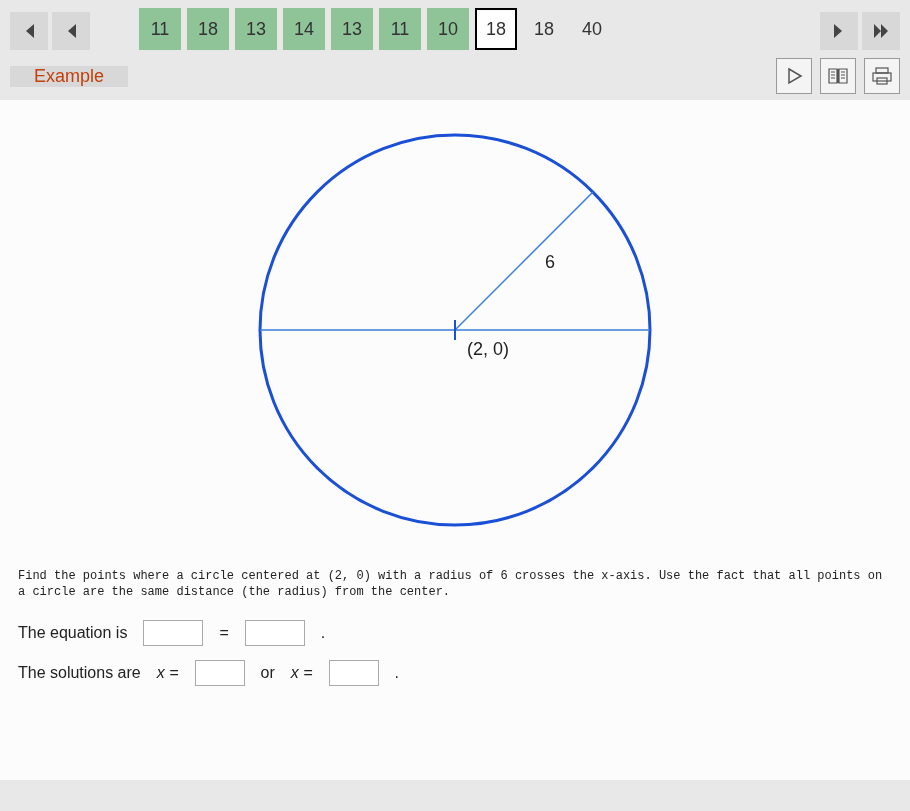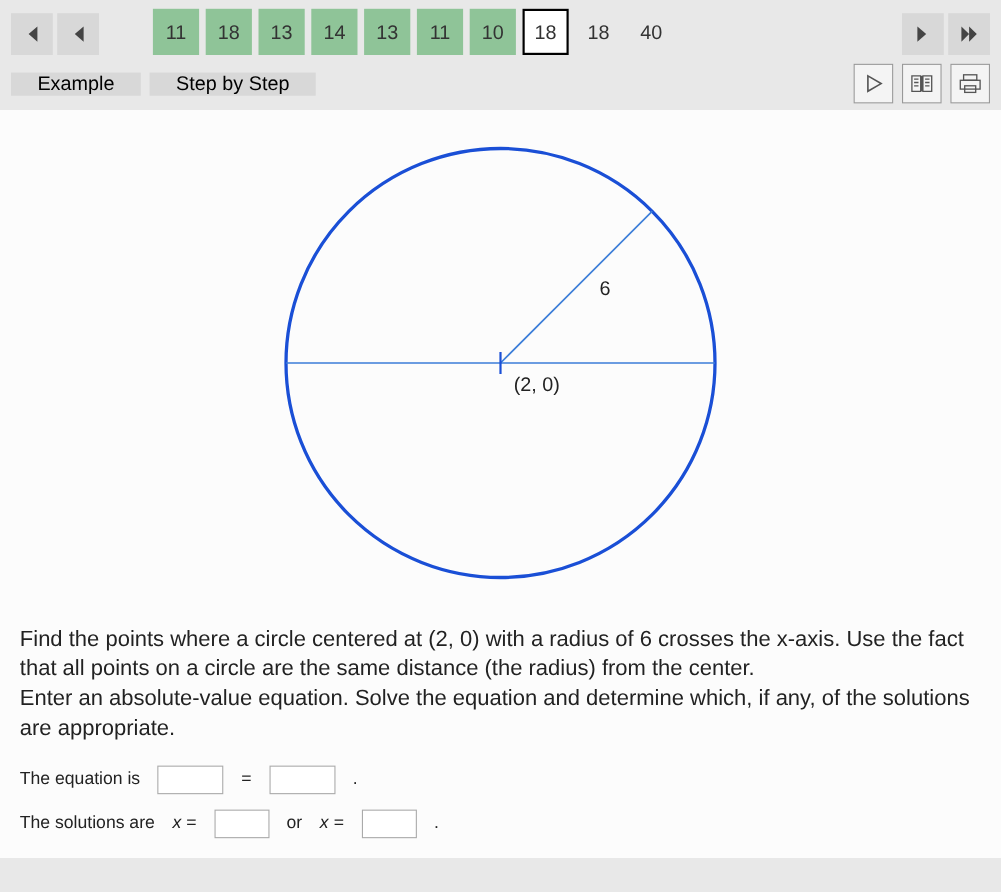--- a/index.html
+++ b/index.html
@@ -55,21 +55,21 @@
       font-size: 20px;
       color: #555;
       padding: 6px 12px;
       width: 110px;
     }
     .mode-btn {
       background: #d8d8d8;
       border: none;
       padding: 0 24px;
       font-size: 18px;
-      color: #000000;
+      color: #c2410c;
       cursor: pointer;
     }
     .right-icons {
       margin-left: auto;
       display: flex;
       gap: 8px;
     }
     .icon-btn {
       width: 36px;
       height: 36px;
@@ -85,24 +85,25 @@
       margin: 0;
       padding: 10px 18px 0 18px;
       min-height: 680px;
     }
     .diagram {
       display: flex;
       justify-content: center;
       padding: 10px 0 20px 0;
     }
     .prompt {
-      font-size: 20px;
+      font-size: 12px;
       color: #222;
       line-height: 1.35;
       margin: 8px 0 20px 0;
+      font-family: Liberation Mono, monospace;
     }
     .answer-row {
       font-size: 16px;
       color: #222;
       margin: 14px 0;
       display: flex;
       align-items: center;
       gap: 16px;
     }
     .blank {
@@ -147,21 +148,20 @@
   </button>
   <button class="nav-btn">
     <svg width="18" height="18" viewBox="0 0 18 18">
         <path d="M2 2l7 7-7 7zM9 2l7 7-7 7z" fill="#444"></path>
       </svg>
   </button>
 </div>
 
 <div class="secondary-row">
   <button class="mode-btn">Example</button>
-  <button class="mode-btn">Step by Step</button>
   <div class="right-icons">
     <button class="icon-btn">
       <svg width="20" height="20" viewBox="0 0 20 20">
           <path d="M5 3l12 7-12 7z" fill="none" stroke="#555" stroke-width="1.5"></path>
         </svg>
     </button>
     <button class="icon-btn">
       <svg width="22" height="20" viewBox="0 0 22 20">
           <path d="M2 3h8v14H2zM12 3h8v14h-8zM11 3v14M4 6h4M4 9h4M4 12h4M14 6h4M14 9h4M14 12h4" fill="none" stroke="#555" stroke-width="1.2"></path>
         </svg>
@@ -183,21 +183,20 @@
       <line x1="25" y1="210" x2="415" y2="210" stroke="#3b7dd8" stroke-width="1.5"></line>
       <line x1="220" y1="210" x2="358" y2="72" stroke="#3b7dd8" stroke-width="1.5"></line>
       <line x1="220" y1="200" x2="220" y2="220" stroke="#1a4fd6" stroke-width="2"></line>
       <text x="232" y="235" font-size="18" fill="#222">(2, 0)</text>
       <text x="310" y="148" font-size="18" fill="#222">6</text>
     </svg>
   </div>
 
   <div class="prompt">
     <span>Find the points where a circle centered at (2, 0) with a radius of 6 crosses the x-axis. Use the fact that all points on a circle are the same distance (the radius) from the center.</span><br>
-    <span>Enter an absolute-value equation. Solve the equation and determine which, if any, of the solutions are appropriate.</span>
   </div>
 
   <div class="answer-row">
     <span>The equation is</span>
     <input class="blank" style="">
     <span>=</span>
     <input class="blank" style="">
     <span>.</span>
   </div>
 

